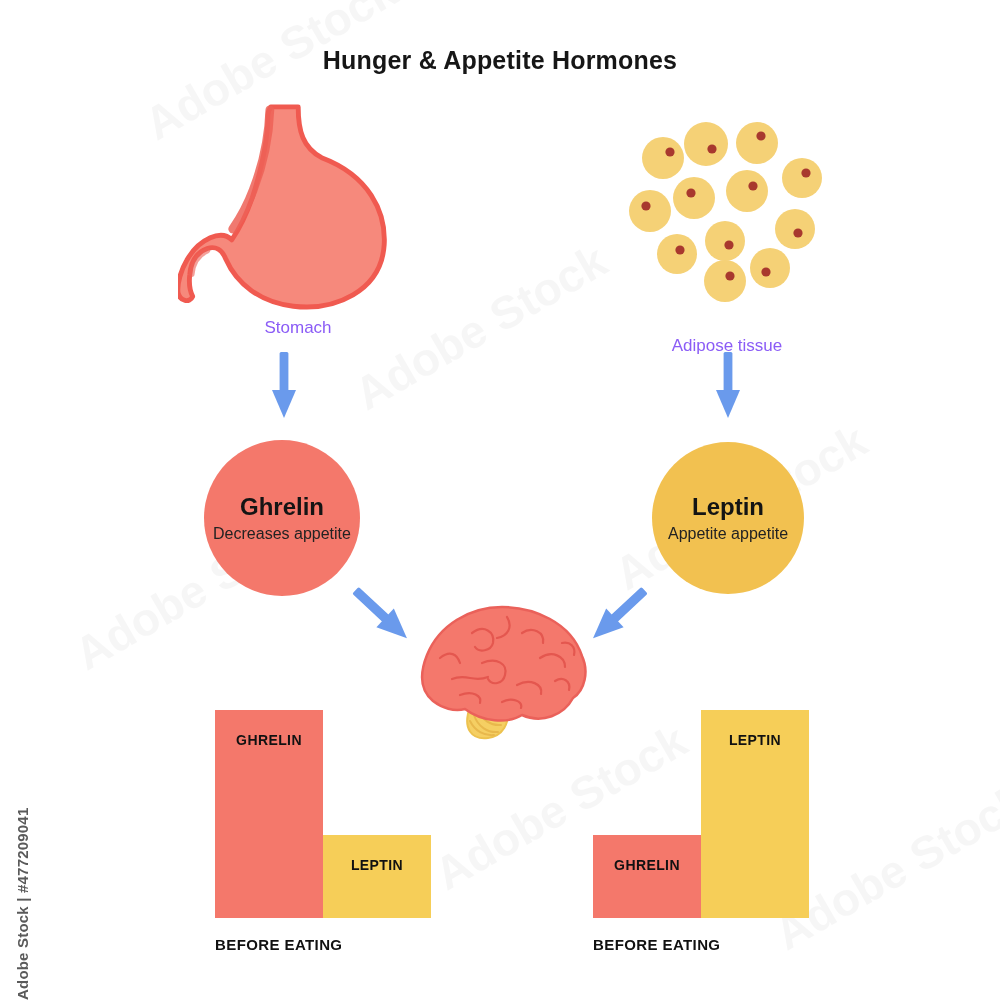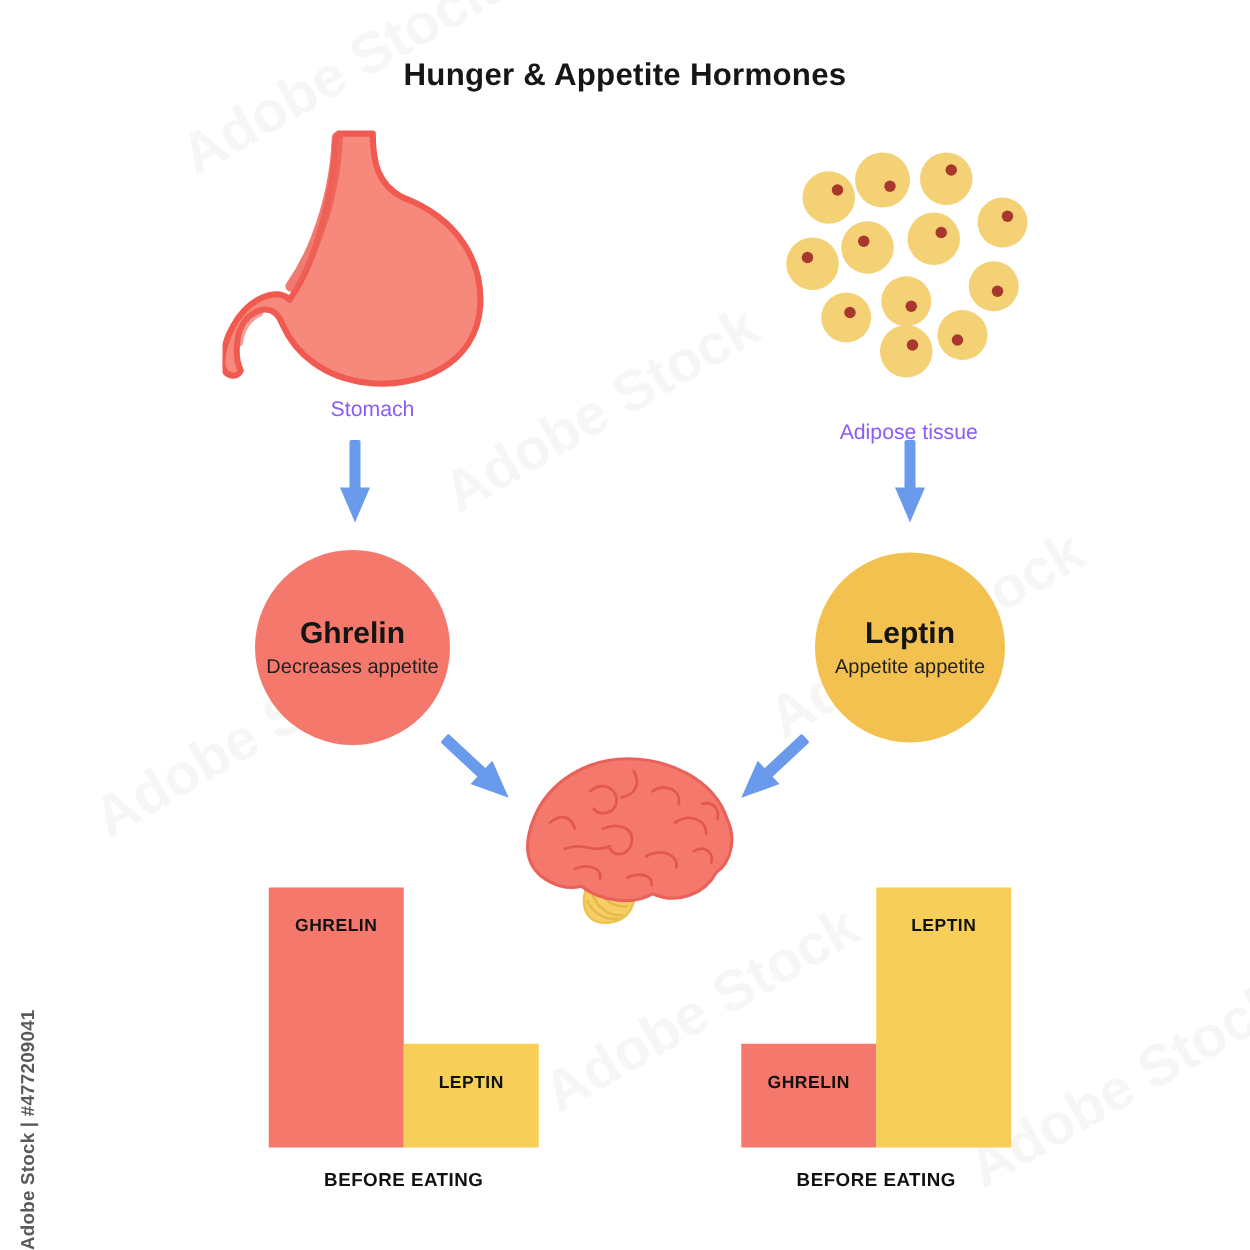--- a/index.html
+++ b/index.html
@@ -28,21 +28,21 @@
   .circle-ghrelin { left:204px; top:440px; width:156px; height:156px; background:#F4786B; }
   .circle-leptin  { left:652px; top:442px; width:152px; height:152px; background:#F2C150; }
 
   .chart { width:216px; height:208px; display:flex; align-items:flex-end; }
   .bar { width:108px; position:relative; }
   .bar-label {
     position:absolute; top:22px; left:0; width:100%; text-align:center;
     font-size:14px; font-weight:bold; letter-spacing:0.4px; color:#111;
   }
   .chart-caption {
-    width:216px; text-align:center; font-size:15px; font-weight:bold;
+    width:216px; font-size:15px; font-weight:bold;
     letter-spacing:0.4px; color:#111;
   }
 
   .wm-side {
     left:14px; top:1000px; transform:rotate(-90deg); transform-origin:left top;
     width:310px; font-size:15px; font-weight:bold; color:#5a5a5a;
     text-shadow:0 0 3px #fff, 1px 1px 2px rgba(255,255,255,0.9);
     letter-spacing:0.2px; white-space:nowrap;
   }
   .wm-tile {

